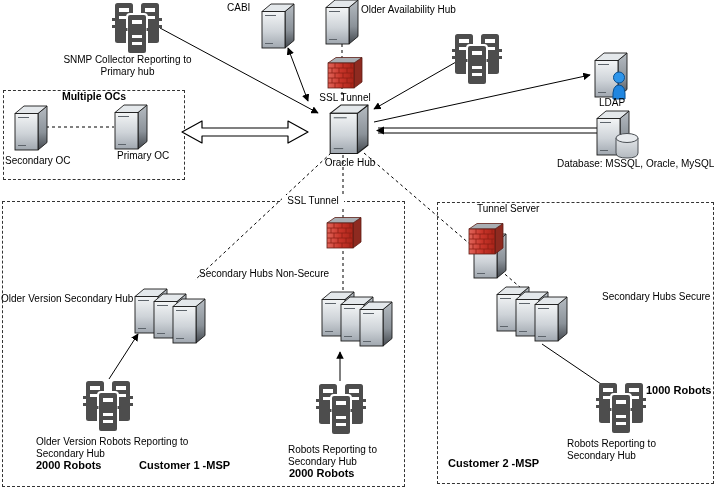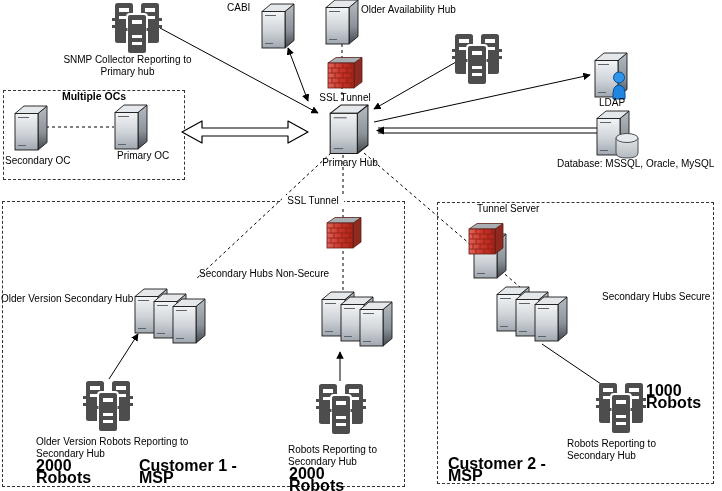--- a/index.html
+++ b/index.html
@@ -1,21 +1,21 @@
 <!DOCTYPE html>
 <html><head>
 <meta charset="utf-8">
 <style>
   html,body{margin:0;padding:0;background:#fff;}
   #canvas{position:relative;width:722px;height:491px;background:#ffffff;overflow:hidden;
           font-family:"Liberation Sans",sans-serif;color:#000;}
   .box{position:absolute;border:1px dashed #333;z-index:1;}
   #conn{position:absolute;left:0;top:0;z-index:2;}
   .lbl{position:absolute;font-size:10px;line-height:11.5px;z-index:4;}
-  .lbl.b{font-weight:bold;font-size:16px;}
+  .lbl.b{font-weight:bold;font-size:11px;}
   .lbl.c{text-align:center;}
   .lbl.bg{background:#fff;padding:0 2px;}
 </style>
 </head>
 <body>
 
 <div id="canvas">
 
   <div class="box" style="left:3px;top:90px;width:180px;height:88px;"></div>
   <div class="box" style="left:2px;top:201px;width:401px;height:284px;"></div>
@@ -166,21 +166,21 @@
     <use href="#sym-server" x="473" y="233"></use>
     <use href="#sym-firewall" x="467" y="221"></use>
     <use href="#sym-stack" x="496" y="286"></use>
     <use href="#sym-robots" x="596" y="382"></use>
   </svg>
 
   <div class="lbl c" style="left:55px;top:54px;width:145px;">SNMP Collector Reporting to Primary hub</div>
   <div class="lbl" style="left:227px;top:2px;width:36px;">CABI</div>
   <div class="lbl" style="left:361px;top:4px;width:110px;">Older Availability Hub</div>
   <div class="lbl c" style="left:314px;top:92px;width:62px;">SSL Tunnel</div>
-  <div class="lbl c" style="left:314px;top:157px;width:72px;">Primary Hub</div>
+  <div class="lbl c" style="left:314px;top:157px;width:72px;">Oracle Hub</div>
   <div class="lbl c" style="left:593px;top:97px;width:38px;">LDAP</div>
   <div class="lbl" style="left:536px;top:158px;width:175px;padding-left:21px;">Database: MSSQL, Oracle, MySQL</div>
   <div class="lbl b c" style="left:40px;top:83px;width:108px;font-size:10.5px;margin-top:8px;">Multiple OCs</div>
   <div class="lbl" style="left:5px;top:155px;width:78px;">Secondary OC</div>
   <div class="lbl" style="left:117px;top:150px;width:60px;">Primary OC</div>
   <div class="lbl c bg" style="left:282px;top:195px;width:58px;">SSL Tunnel</div>
   <div class="lbl" style="left:1px;top:293px;width:136px;">Older Version Secondary Hub</div>
   <div class="lbl" style="left:199px;top:268px;width:135px;">Secondary Hubs Non-Secure</div>
   <div class="lbl" style="left:36px;top:436px;width:162px;">Older Version Robots Reporting to Secondary Hub</div>
   <div class="lbl b" style="left:36px;top:460px;width:90px;">2000 Robots</div>

